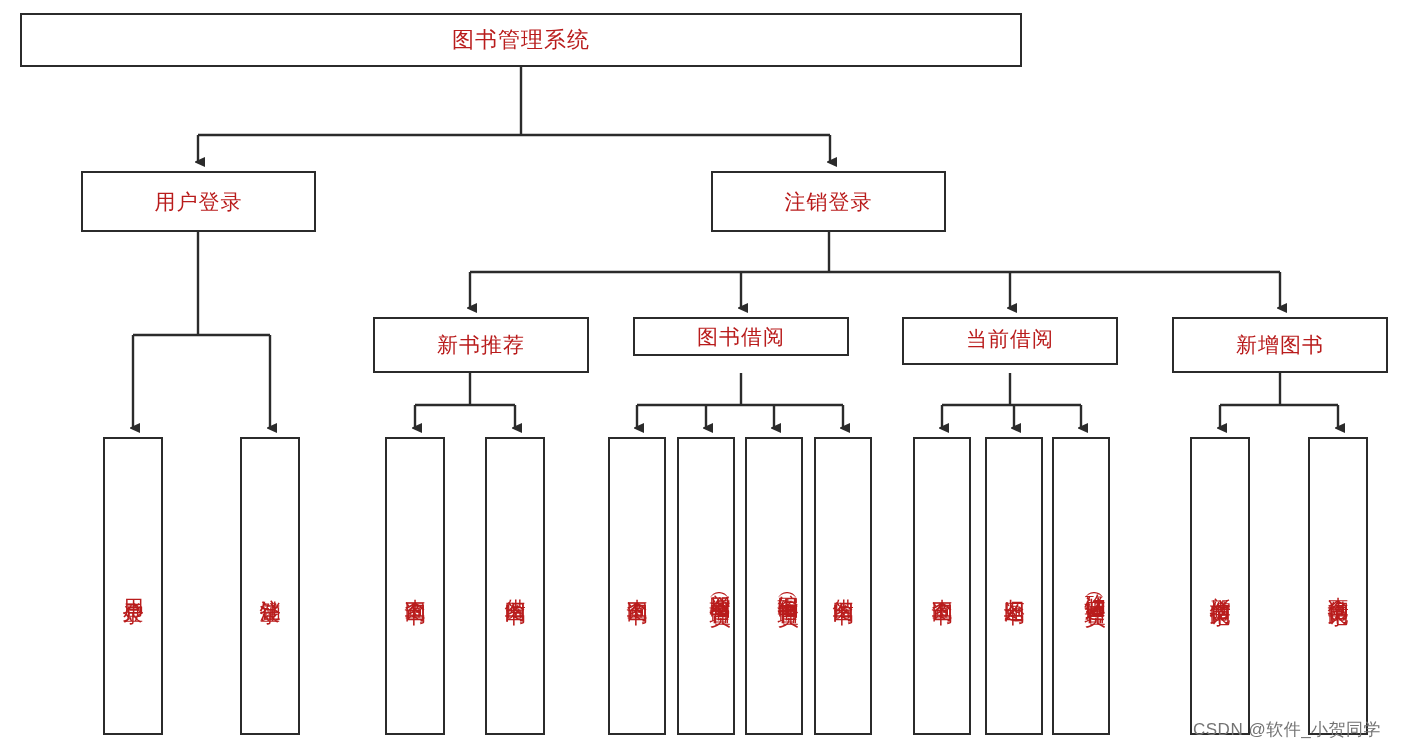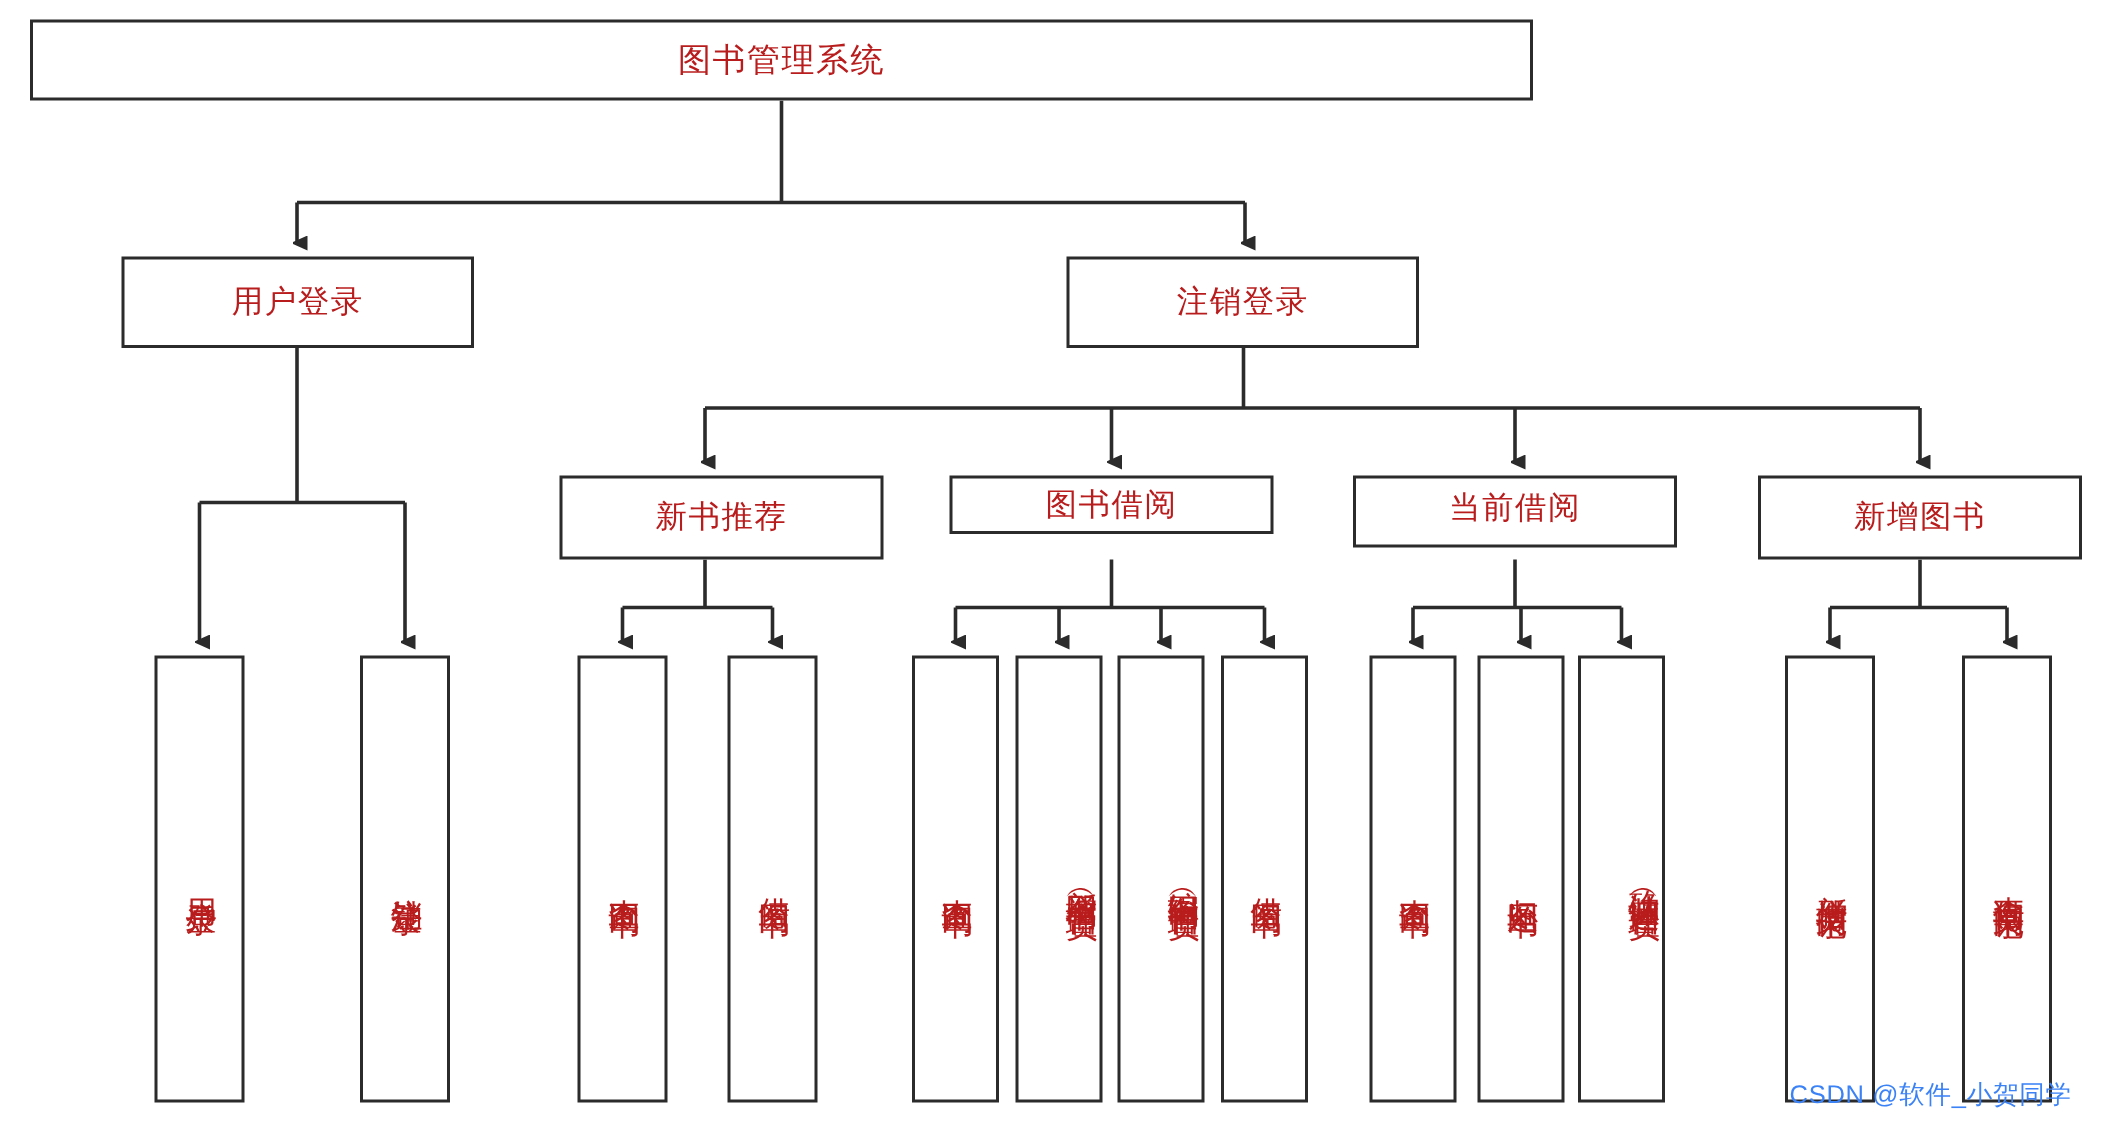--- a/index.html
+++ b/index.html
@@ -52,21 +52,21 @@
   }
   .node.vert.align-top {
     align-items: flex-start;
   }
   .node.root {
     font-size: 22px;
   }
   .watermark {
     position: absolute;
     font-size: 17px;
-    color: #3b82f6;
+    color: #737373;
     white-space: nowrap;
     letter-spacing: 0.5px;
   }
 </style>
 </head>
 <body>
 
 <div id="diagram-root">
 
   <svg class="connectors" viewBox="0 0 1405 747" xmlns="http://www.w3.org/2000/svg">

